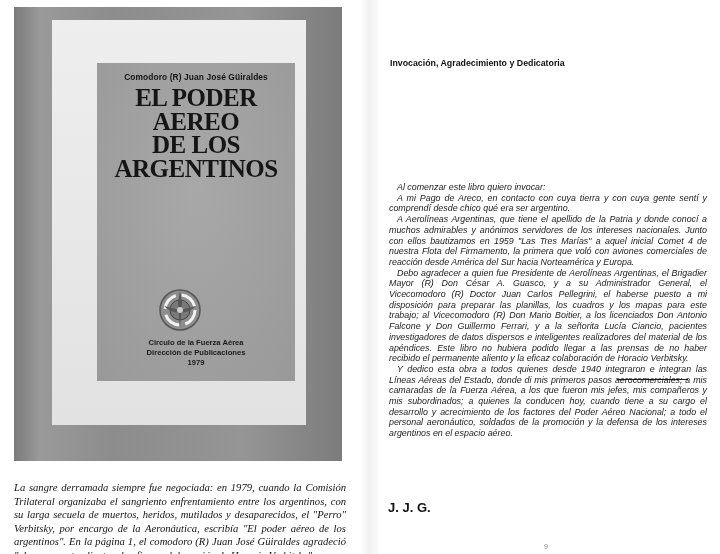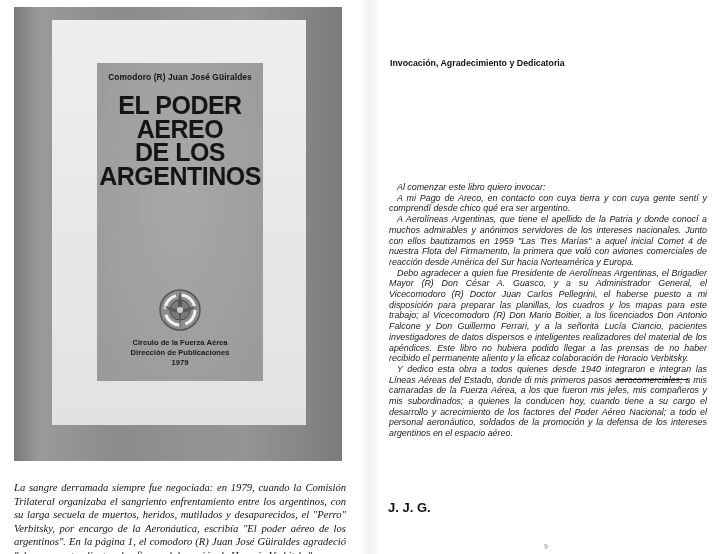--- a/index.html
+++ b/index.html
@@ -14,33 +14,33 @@
     position:absolute; left:14px; top:7px; width:328px; height:454px;
     background:#8a8a8a;
     background-image: linear-gradient(90deg, #7a7a7a 0%, #9a9a9a 8%, #8c8c8c 30%, #959595 70%, #7c7c7c 100%);
   }
   .cover-inner {
     position:absolute; left:38px; top:13px; width:254px; height:405px;
     background:#e7e7e7;
     background-image: linear-gradient(180deg,#eeeeee 0%, #e2e2e2 100%);
   }
   .cover-panel {
-    position:absolute; left:45px; top:43px; width:166px; height:318px;
+    position:absolute; left:45px; top:43px; width:198px; height:318px;
     background:#9f9f9f;
     background-image: radial-gradient(ellipse at 50% 40%, #a8a8a8 0%, #999 100%);
     text-align:center;
   }
   .cover-author {
     position:absolute; left:0; right:0; top:9px;
     font-size:8.4px; font-weight:bold; color:#141414;
     letter-spacing:0.1px;
   }
   .cover-title {
-    position:absolute; left:0; right:0; top:31px;
-    font-family:Liberation Sans, sans-serif;
+    position:absolute; left:0; right:0; top:23px;
+    font-family:Liberation Serif, serif;
     font-weight:bold; font-size:25px; line-height:23.5px;
     color:#151515; letter-spacing:-0.5px;
   }
   .cover-title div { white-space:nowrap; }
   .cover-emblem {
     position:absolute; left:61px; top:225px; width:44px; height:44px;
   }
   .cover-publisher {
     position:absolute; left:0; right:0; top:275px;
     font-size:7.6px; font-weight:bold; line-height:10px; color:#1a1a1a;

